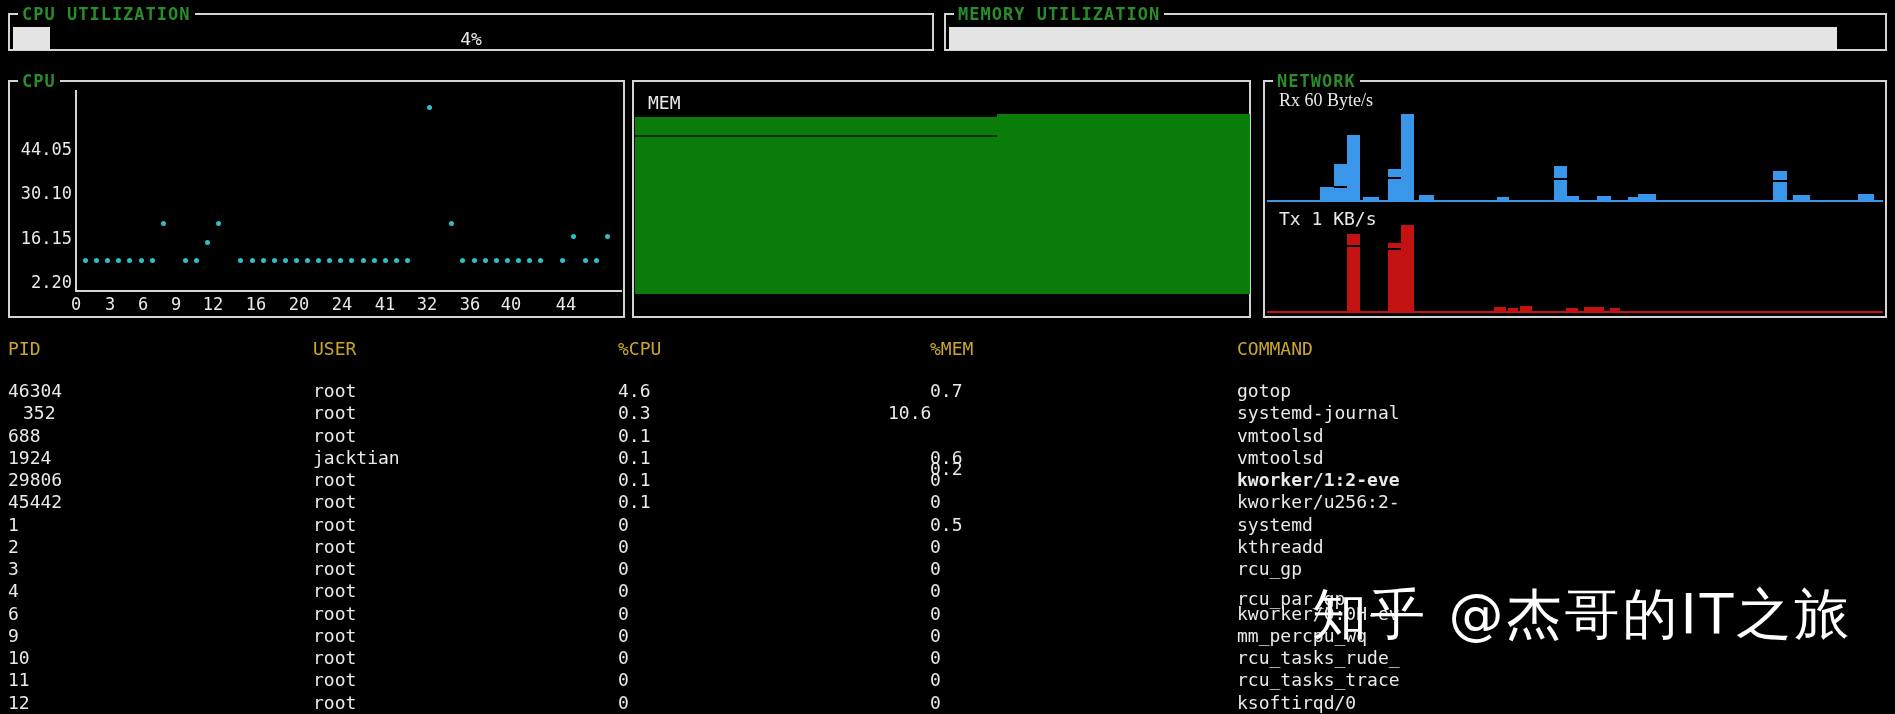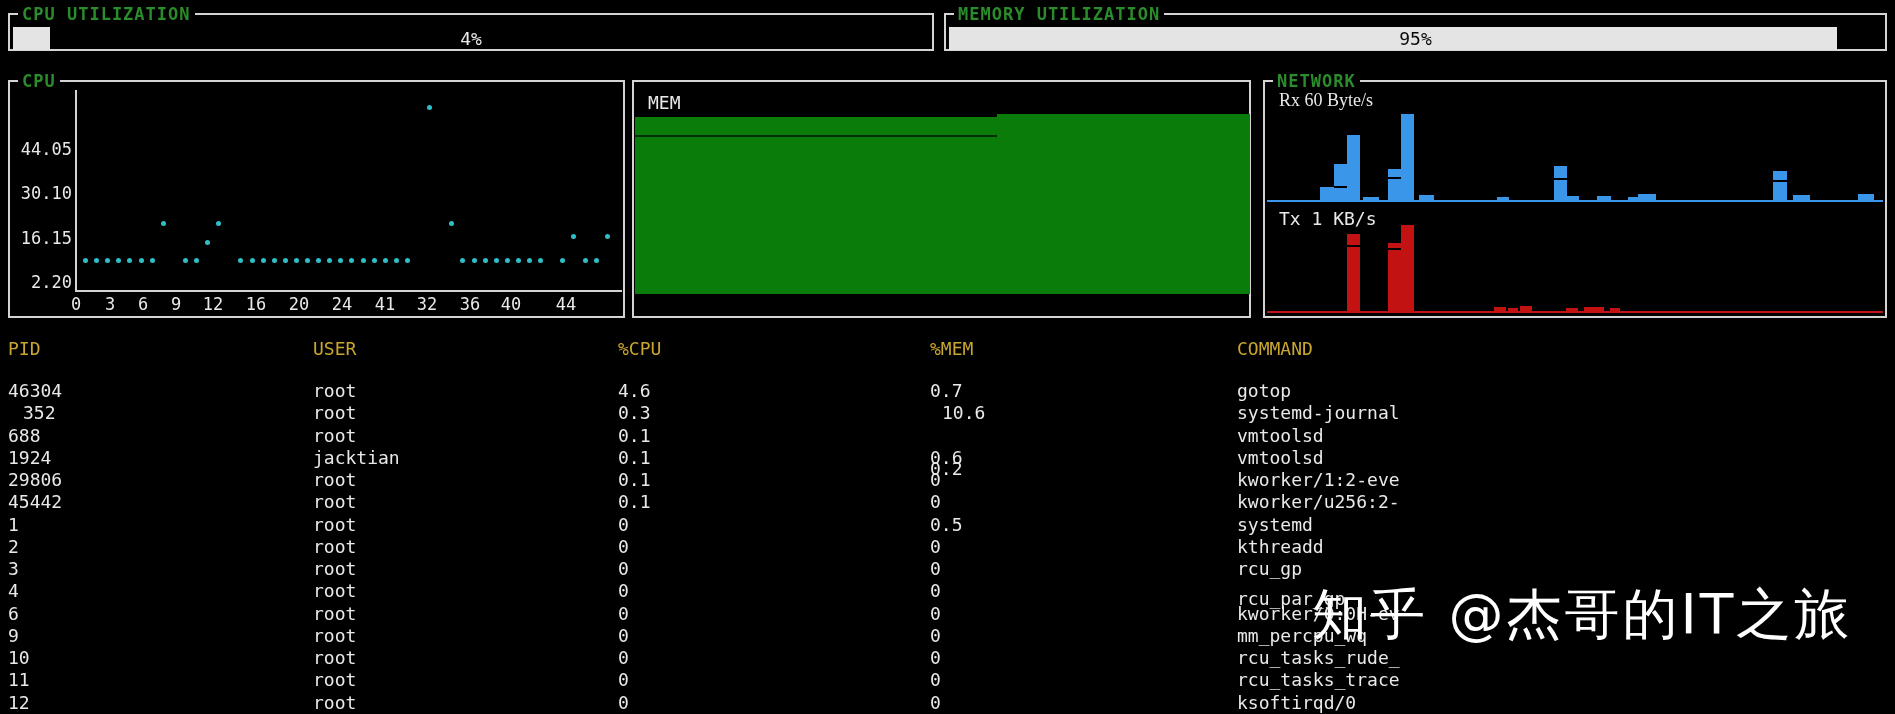--- a/index.html
+++ b/index.html
@@ -49,21 +49,20 @@
 
 <div class="box" style="left:8px;top:13px;width:926px;height:38px;">
   <span class="box-title">CPU UTILIZATION</span>
   <div class="gauge-fill" id="cpu-gauge-fill" style="width: 36.72px;"></div>
   <div class="gauge-label">4%</div>
 </div>
 
 <div class="box" style="left:944px;top:13px;width:943px;height:38px;">
   <span class="box-title">MEMORY UTILIZATION</span>
   <div class="gauge-fill" id="mem-gauge-fill" style="width: 888.25px;"></div>
-  <div class="gauge-label dark">95%</div>
 </div>
 
 <div class="box" id="cpu-chart" style="left:8px;top:80px;width:617px;height:238px;">
   <span class="box-title">CPU</span>
   <div class="axis-v"></div>
   <div class="axis-h"></div>
 <div class="ytick" style="top: 57px;">44.05</div>
     <div class="ytick" style="top: 101.3px;">30.10</div>
     <div class="ytick" style="top: 145.6px;">16.15</div>
     <div class="ytick" style="top: 189.9px;">2.20</div>
@@ -189,21 +188,21 @@
       <span style="left: 8px;">46304</span>
       <span style="left: 313px;">root</span>
       <span style="left: 618px;">4.6</span>
       <span style="left: 930px;">0.7</span>
       <span style="left: 1237px;">gotop</span>
     </div>
     <div class="prow" style="top: 402.25px;">
       <span style="left: 23px;">352</span>
       <span style="left: 313px;">root</span>
       <span style="left: 618px;">0.3</span>
-      <span style="left: 942px;">10.6</span>
+      <span style="left: 888px;">10.6</span>
       <span style="left: 1237px;">systemd-journal</span>
     </div>
     <div class="prow" style="top: 424.5px;">
       <span style="left: 8px;">688</span>
       <span style="left: 313px;">root</span>
       <span style="left: 618px;">0.1</span>
       <span style="left: 930px; margin-top: 33px;">0.2</span>
       <span style="left: 1237px;">vmtoolsd</span>
     </div>
     <div class="prow" style="top: 446.75px;">
@@ -211,21 +210,21 @@
       <span style="left: 313px;">jacktian</span>
       <span style="left: 618px;">0.1</span>
       <span style="left: 930px;">0.6</span>
       <span style="left: 1237px;">vmtoolsd</span>
     </div>
     <div class="prow" style="top: 469px;">
       <span style="left: 8px;">29806</span>
       <span style="left: 313px;">root</span>
       <span style="left: 618px;">0.1</span>
       <span style="left: 930px;">0</span>
-      <span style="left: 1237px;">kworker/1:2-eve</span>
+      <span style="left: 1237px; font-weight: bold;">kworker/1:2-eve</span>
     </div>
     <div class="prow" style="top: 491.25px;">
       <span style="left: 8px;">45442</span>
       <span style="left: 313px;">root</span>
       <span style="left: 618px;">0.1</span>
       <span style="left: 930px;">0</span>
       <span style="left: 1237px;">kworker/u256:2-</span>
     </div>
     <div class="prow" style="top: 513.5px;">
       <span style="left: 8px;">1</span>

